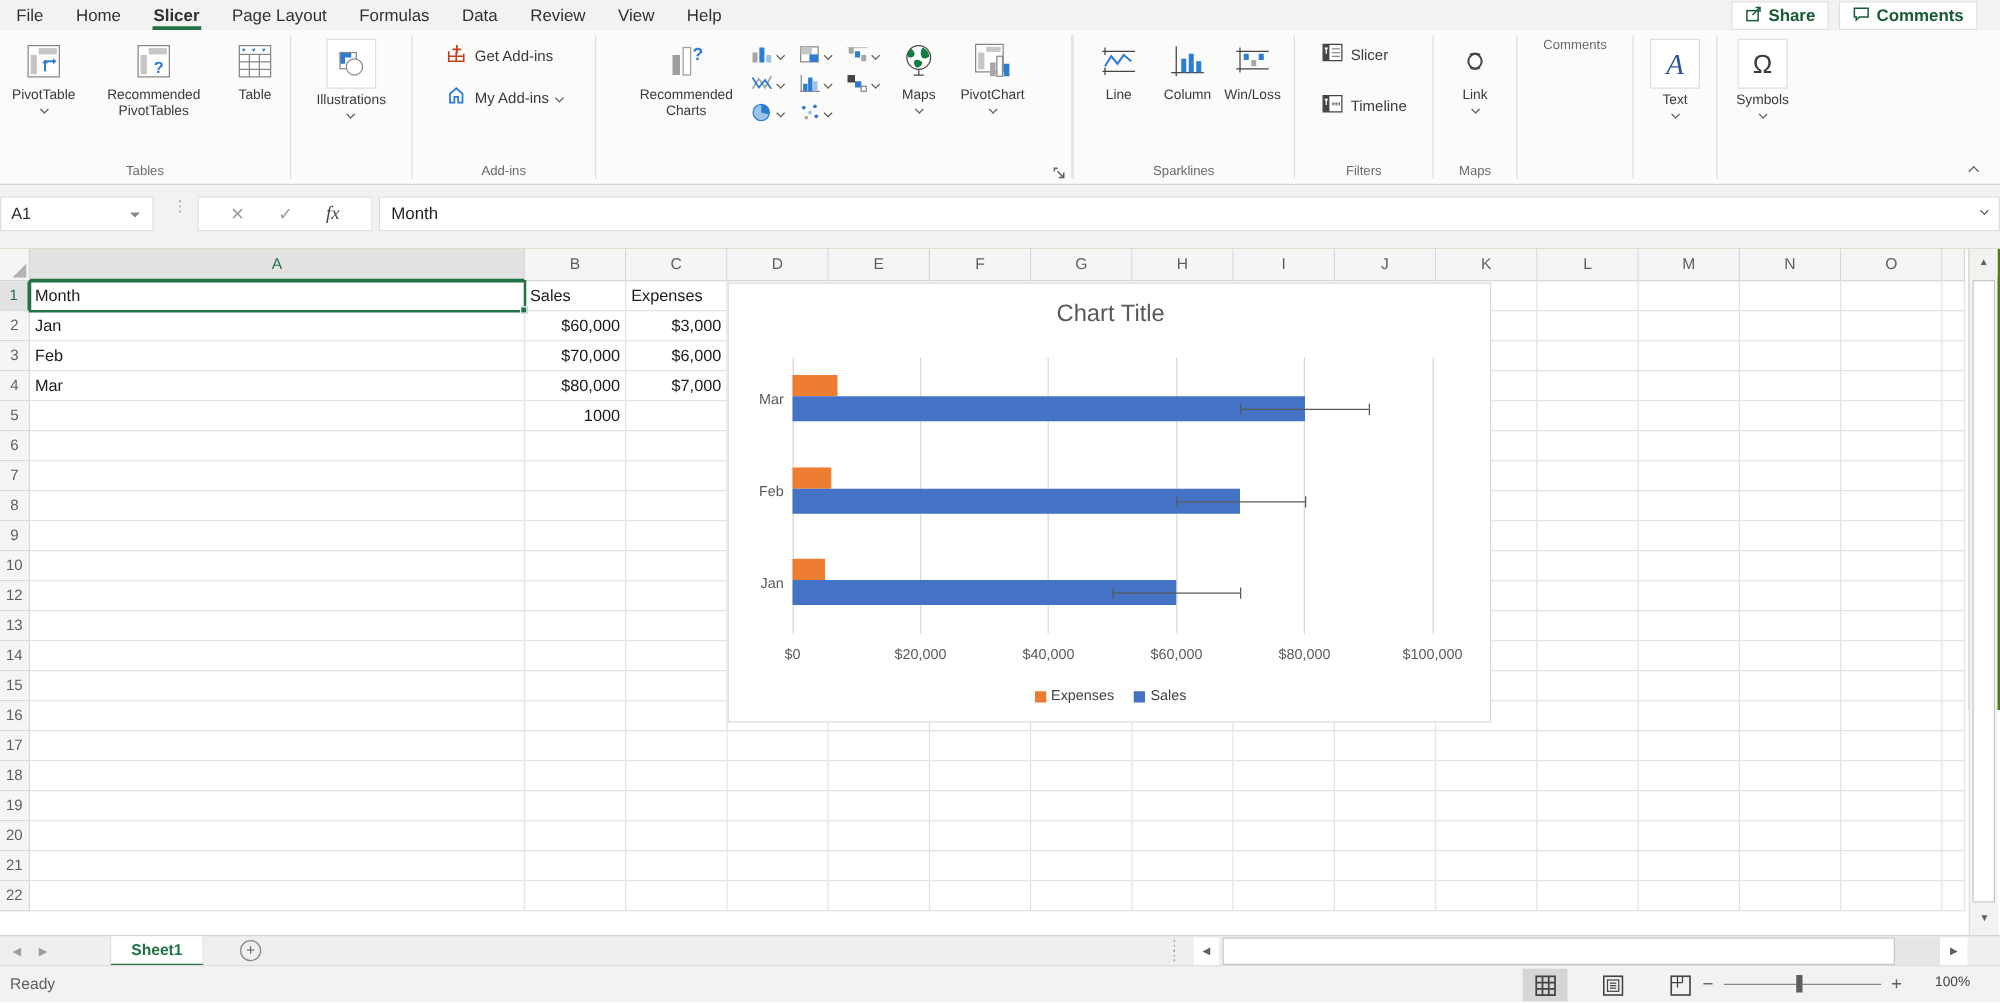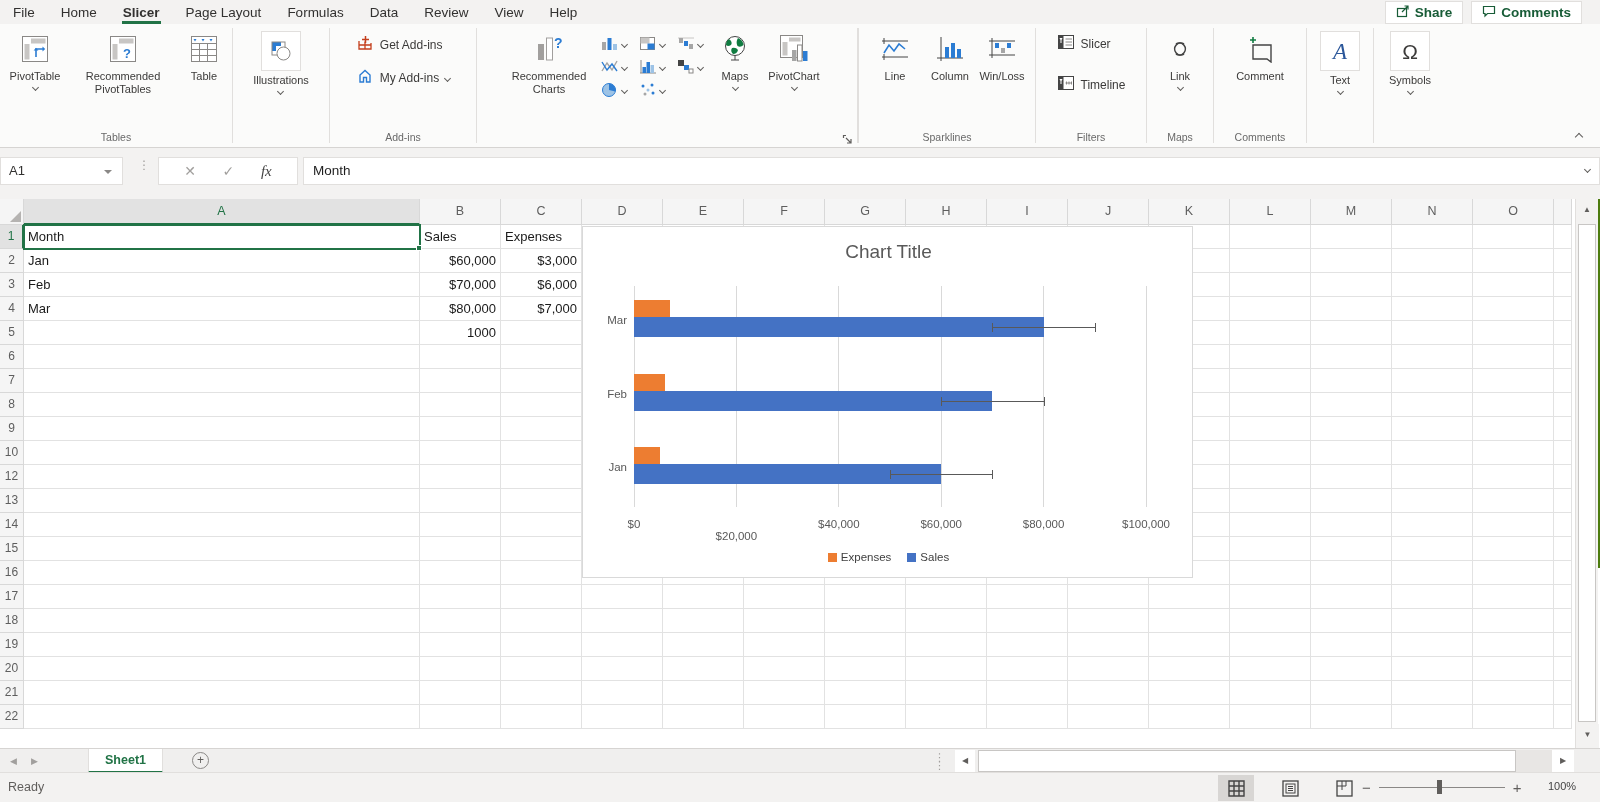--- a/index.html
+++ b/index.html
@@ -457,32 +457,20 @@
           </span>
           <span>Link</span>
           <span class="chev"></span>
         </div>
       </div>
       <div class="gcaption">Maps</div>
     </div>
     <div class="gsep"></div>
 
     <div class="rgroup" style="width:92px">
-      <div class="rbtns">
-        <div class="bigbtn" style="width:62px">
-          <span class="bicon">
-            <svg width="30" height="28" viewBox="0 0 30 28">
-                <path d="M8 2 V8 M5 5 H11" stroke="#107c41" stroke-width="1.6"></path>
-                <path d="M8 10 V24 H22 l4 3 v-3 h0 V10 Z M8 10 H26 V24" fill="none" stroke="#444" stroke-width="1.4"></path>
-                <path d="M12 2 H26 V8" fill="none" stroke="#444" stroke-width="1.4" opacity="0"></path>
-              </svg>
-          </span>
-          <span>Comment</span>
-        </div>
-      </div>
       <div class="gcaption">Comments</div>
     </div>
     <div class="gsep"></div>
 
     <div class="rgroup" style="width:66px">
       <div class="rbtns">
         <div class="bigbtn">
           <span class="framed" style="font-family:'Liberation Serif',serif;font-style:italic;font-size:23px;color:#2b579a;">A</span>
           <span>Text</span>
           <span class="chev"></span>
@@ -945,21 +933,21 @@
       <div id="selbox">
         <i></i>
       </div>
     </div>
 
   <div id="chart">
       <div id="chart-title">Chart Title</div>
       <div class="gline" style="left:50.5px;top:59px;height:221px;"></div>
       <div class="xtick" style="left:6.0px;">$0</div>
       <div class="gline" style="left:152.9px;top:59px;height:221px;"></div>
-      <div class="xtick" style="left:108.4px;margin-top:12px;">$20,000</div>
+      <div class="xtick" style="left:108.4px;">$20,000</div>
       <div class="gline" style="left:255.3px;top:59px;height:221px;"></div>
       <div class="xtick" style="left:210.8px;">$40,000</div>
       <div class="gline" style="left:357.7px;top:59px;height:221px;"></div>
       <div class="xtick" style="left:313.2px;">$60,000</div>
       <div class="gline" style="left:460.1px;top:59px;height:221px;"></div>
       <div class="xtick" style="left:415.6px;">$80,000</div>
       <div class="gline" style="left:562.5px;top:59px;height:221px;"></div>
       <div class="xtick" style="left:518.0px;">$100,000</div>
       <div class="catlab" style="top:87.0px;">Mar</div>
       <div class="cbar" style="left:51px;top:73.0px;width:35.8px;height:17px;background:#ED7D31;"></div>

